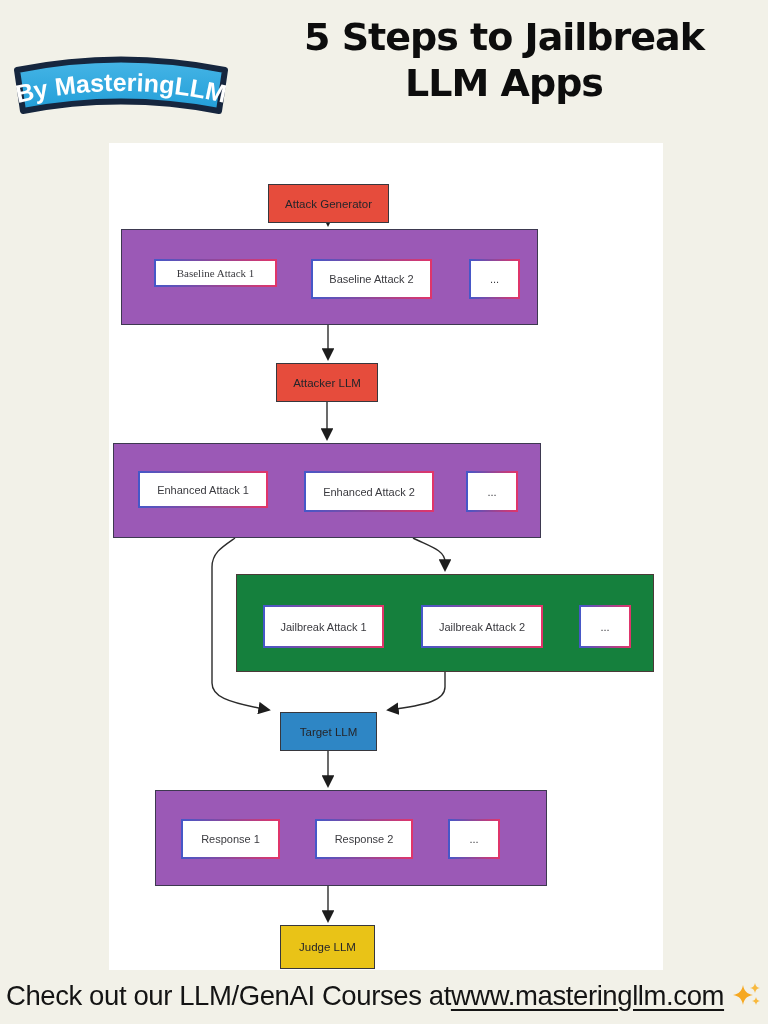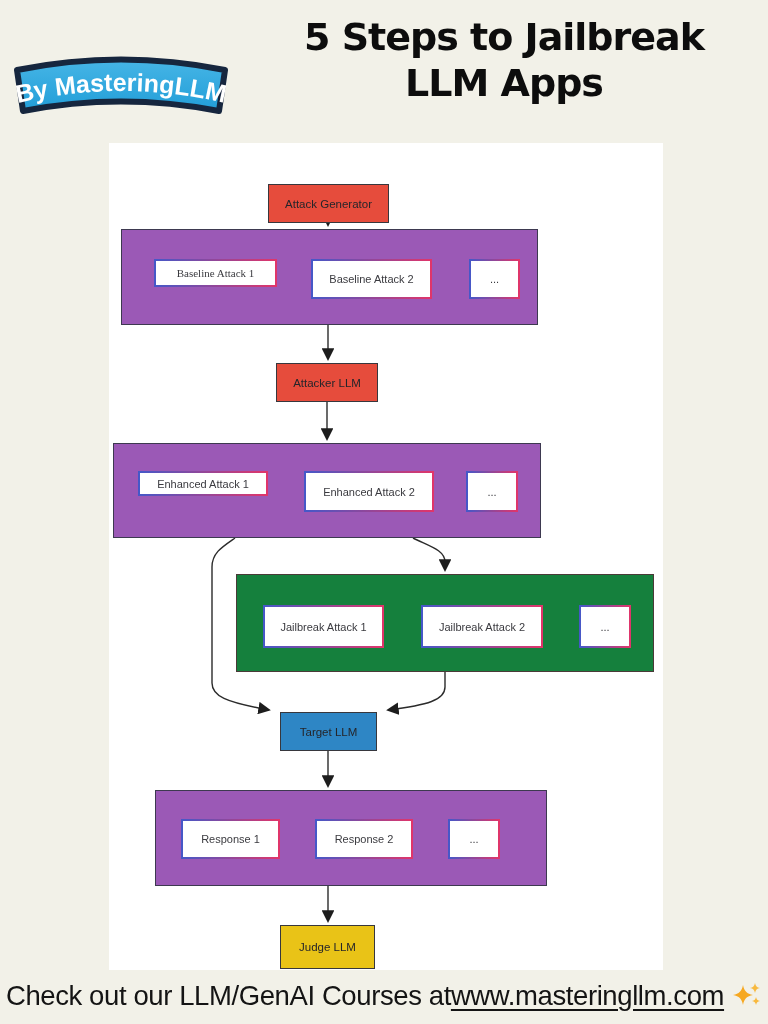--- a/index.html
+++ b/index.html
@@ -65,21 +65,21 @@
 
   .g-baseline  { left:12px;  top:86px;  width:417px; height:96px; }
   .g-enhanced  { left:4px;   top:300px; width:428px; height:95px; }
   .g-jailbreak { left:127px; top:431px; width:418px; height:98px; }
   .g-response  { left:34px;  top:647px; width:392px; height:96px;margin-left:12px; }
 
   .g-baseline .b1 { left:32px;  top:29px; width:123px; height:28px;font-family:Liberation Serif, serif; }
   .g-baseline .b2 { left:189px; top:29px; width:121px; height:40px; }
   .g-baseline .b3 { left:347px; top:29px; width:51px;  height:40px; }
 
-  .g-enhanced .b1 { left:24px;  top:27px; width:130px; height:25px; }
+  .g-enhanced .b1 { left:24px;  top:27px; width:130px; height:37px; }
   .g-enhanced .b2 { left:190px; top:27px; width:130px; height:41px; }
   .g-enhanced .b3 { left:352px; top:27px; width:52px;  height:41px; }
 
   .g-jailbreak .b1 { left:26px;  top:30px; width:121px; height:43px; }
   .g-jailbreak .b2 { left:184px; top:30px; width:122px; height:43px; }
   .g-jailbreak .b3 { left:342px; top:30px; width:52px;  height:43px; }
 
   .g-response .b1 { left:25px;  top:28px; width:99px; height:40px; }
   .g-response .b2 { left:159px; top:28px; width:98px; height:40px; }
   .g-response .b3 { left:292px; top:28px; width:52px; height:40px; }

